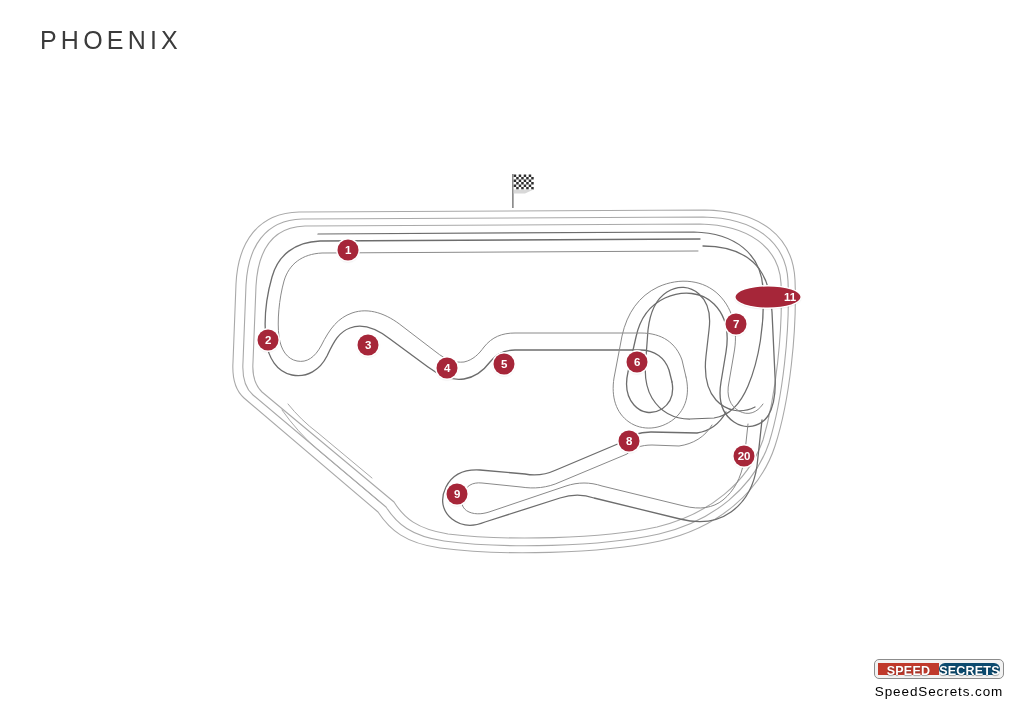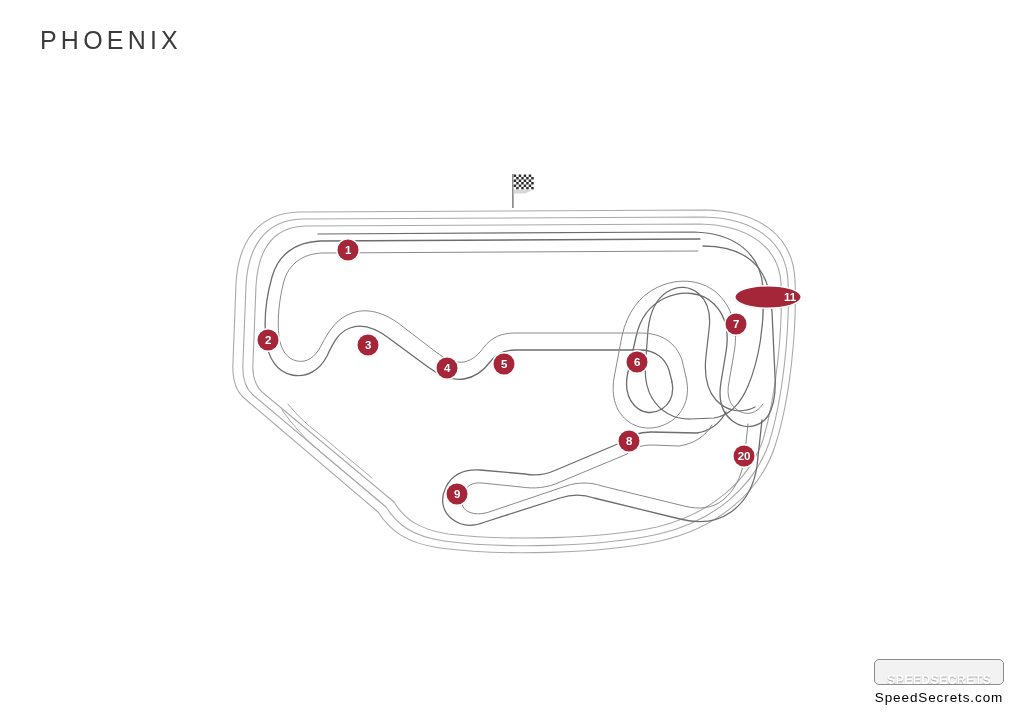--- a/index.html
+++ b/index.html
@@ -63,36 +63,36 @@
     top: 659px;
     width: 130px;
     text-align: center;
   }
   #logo-badge {
     display: flex;
     border: 1.5px solid #8c8c8c;
     border-radius: 5px;
     overflow: hidden;
     background: #f2f2f2;
-    padding: 12px;
+    padding: 3px;
     height: 20px;
     box-sizing: border-box;
   }
   .logo-word {
     flex: 1;
     color: #ffffff;
     font-size: 12.5px;
     font-weight: bold;
     line-height: 17px;
     text-align: center;
     letter-spacing: 0.2px;
     text-shadow: 0 1px 1px rgba(0,0,0,0.35);
   }
   .logo-speed { background: #c0392b; }
-  .logo-secrets { background: #6d28d9; }
+  .logo-secrets { background: #0c4a6e; border-radius: 7px; }
   #logo-domain {
     margin-top: 5px;
     font-size: 13.5px;
     color: #000000;
     letter-spacing: 0.9px;
     white-space: nowrap;
   }
 
   #finish-flag {
     position: absolute;

